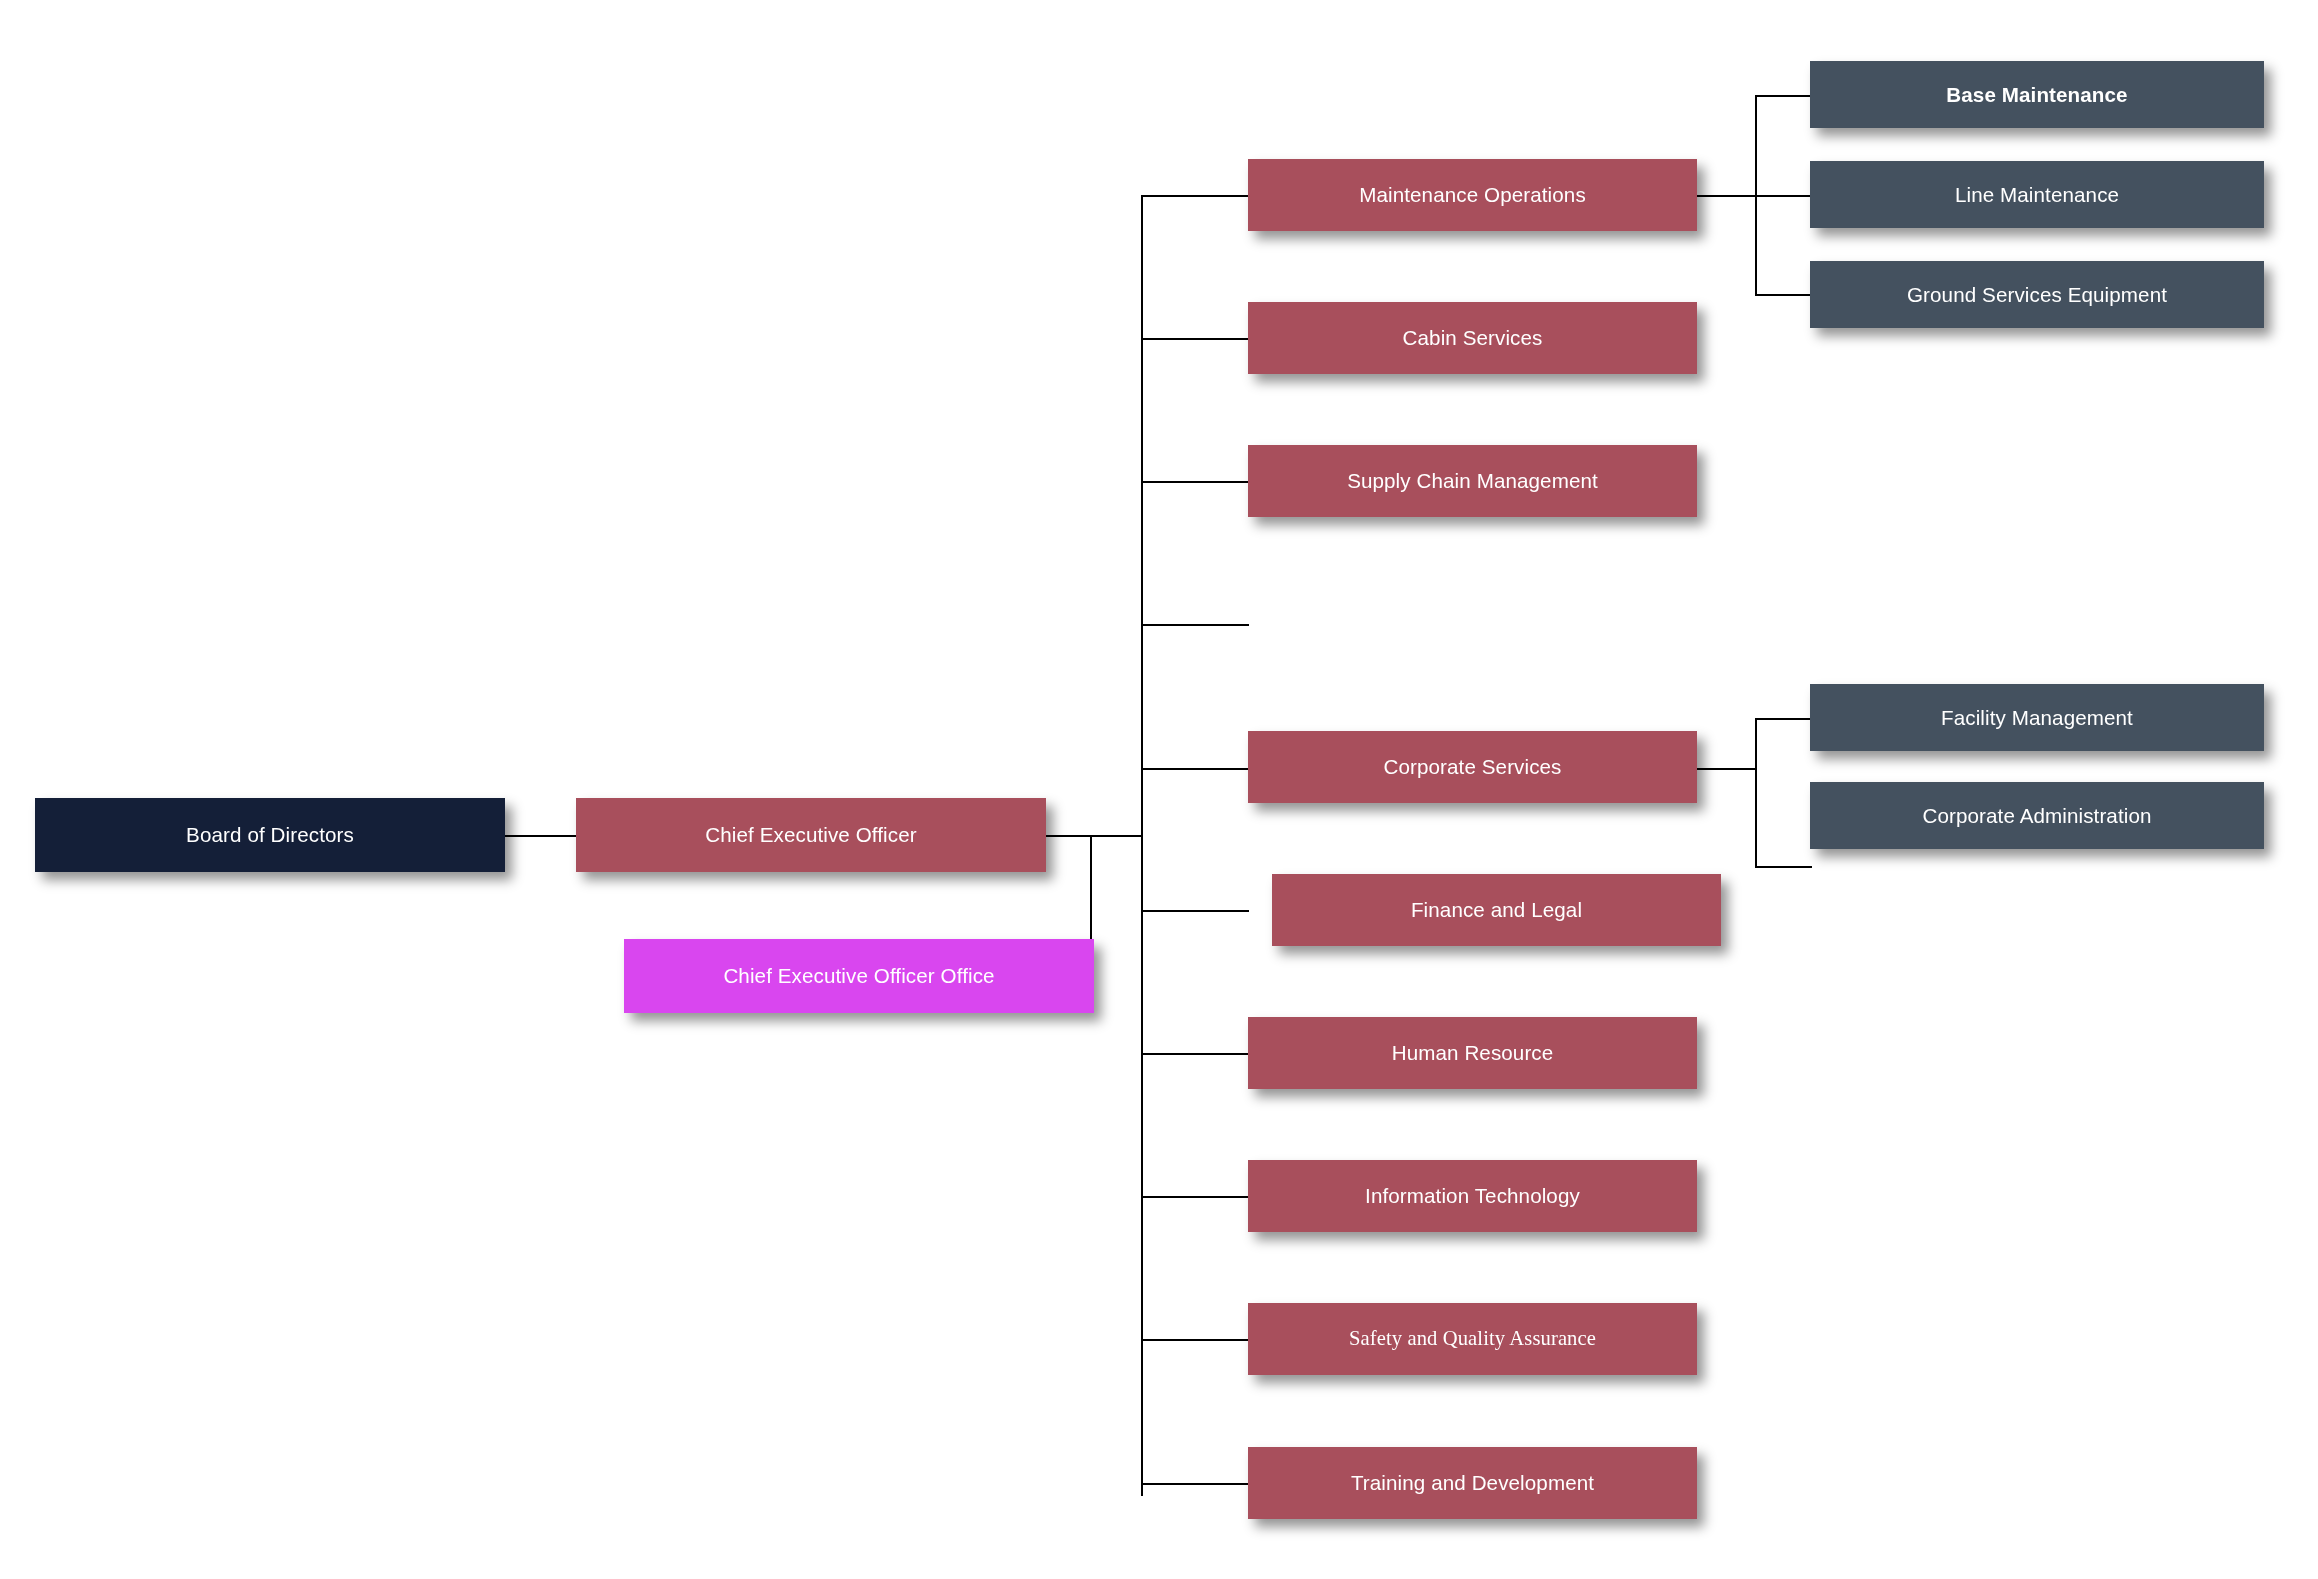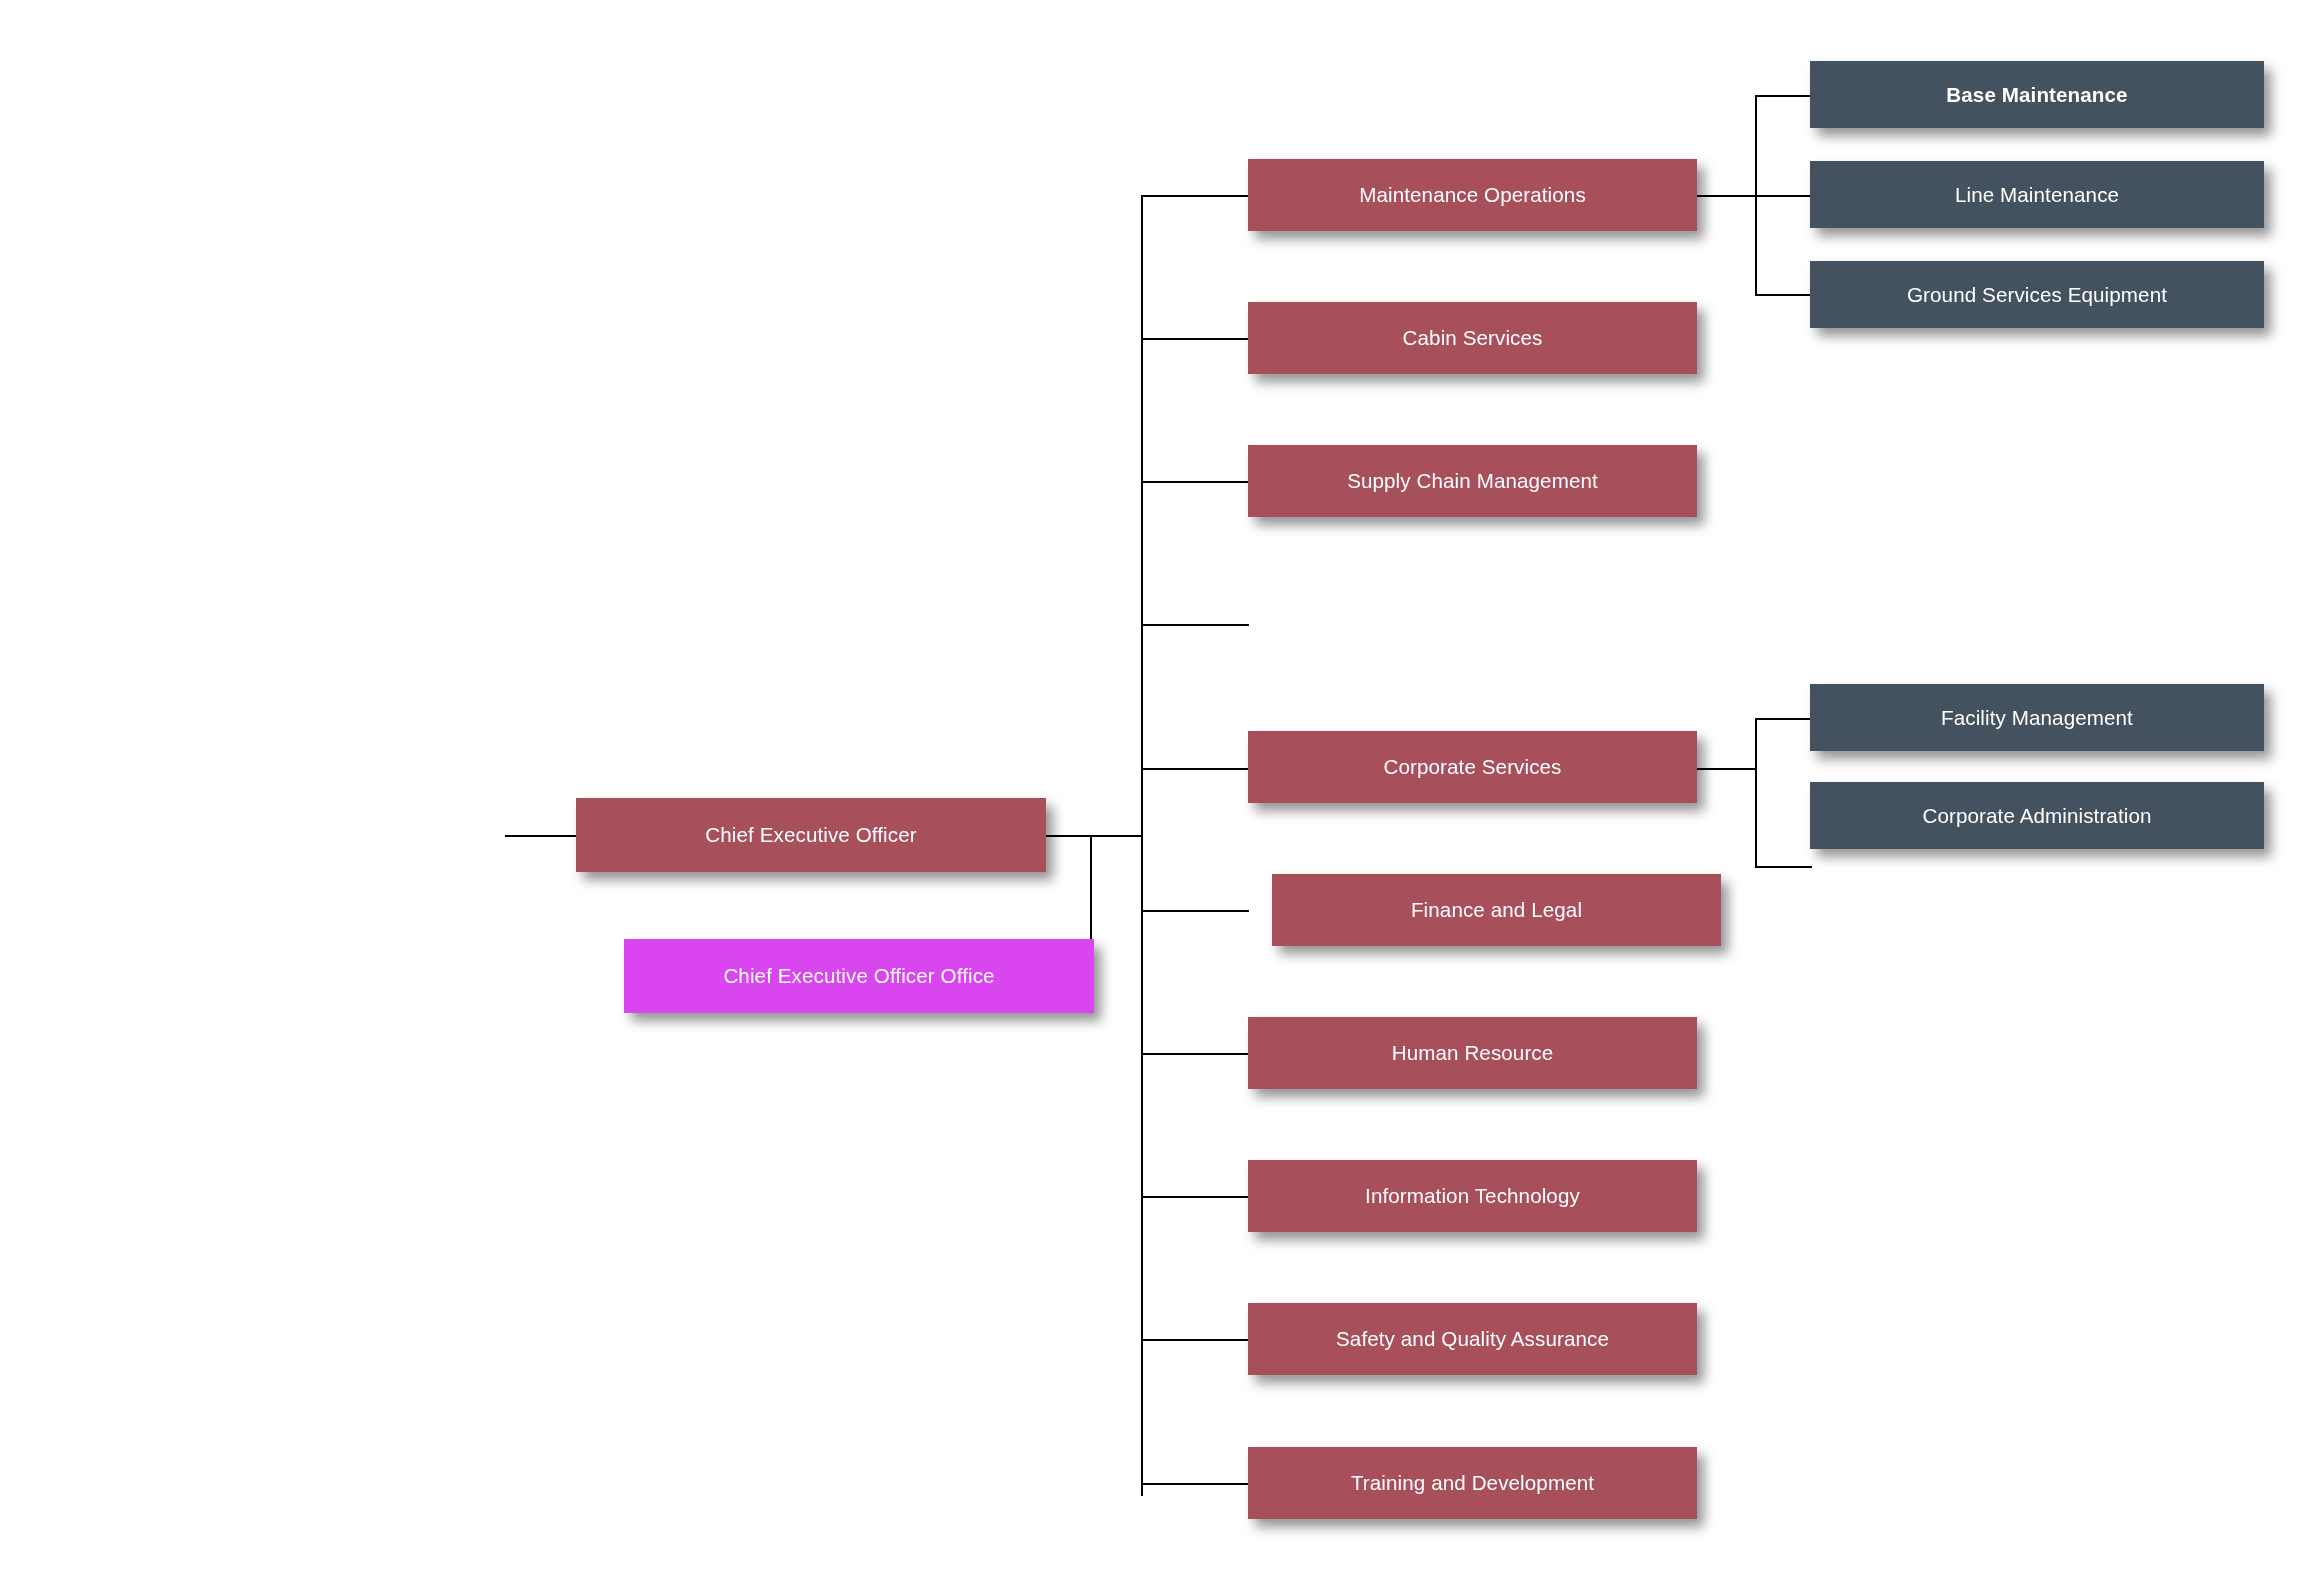--- a/index.html
+++ b/index.html
@@ -58,33 +58,34 @@
   <div class="ln ln-v" style="left:1755px;top:95px;height:201px;"></div>
   <div class="ln ln-h" style="left:1755px;top:95px;width:57px;"></div>
   <div class="ln ln-h" style="left:1755px;top:195px;width:57px;"></div>
   <div class="ln ln-h" style="left:1755px;top:294px;width:57px;"></div>
 
   <div class="ln ln-h" style="left:1697px;top:768px;width:60px;"></div>
   <div class="ln ln-v" style="left:1755px;top:718px;height:150px;"></div>
   <div class="ln ln-h" style="left:1755px;top:718px;width:57px;"></div>
   <div class="ln ln-h" style="left:1755px;top:866px;width:57px;"></div>
 
+  <div class="node n-board" style="left:35px;top:798px;width:470px;height:74px;">Board of Directors</div>
 
   <div class="node n-exec" style="left:576px;top:798px;width:470px;height:74px;">Chief Executive Officer</div>
 
   <div class="node n-office" style="left:576px;top:939px;width:470px;height:74px;">Chief Executive Officer Office</div>
 
   <div class="node n-exec" style="left:1248px;top:159px;width:449px;height:72px;">Maintenance Operations</div>
   <div class="node n-exec" style="left:1248px;top:302px;width:449px;height:72px;">Cabin Services</div>
   <div class="node n-exec" style="left:1248px;top:445px;width:449px;height:72px;">Supply Chain Management</div>
   <div class="node n-exec" style="left:1248px;top:731px;width:449px;height:72px;">Corporate Services</div>
   <div class="node n-exec" style="left:1248px;top:874px;width:449px;height:72px;margin-left:24px;">Finance and Legal</div>
   <div class="node n-exec" style="left:1248px;top:1017px;width:449px;height:72px;">Human Resource</div>
   <div class="node n-exec" style="left:1248px;top:1160px;width:449px;height:72px;">Information Technology</div>
-  <div class="node n-exec" style="left:1248px;top:1303px;width:449px;height:72px;">Safety and Quality Assurance</div>
+  <div class="node n-exec" style="left:1248px;top:1303px;width:449px;height:72px;font-family:Liberation Serif, serif;">Safety and Quality Assurance</div>
   <div class="node n-exec" style="left:1248px;top:1447px;width:449px;height:72px;">Training and Development</div>
 
   <div class="node n-sub" style="left:1810px;top:61px;width:454px;height:67px;font-weight:bold;">Base Maintenance</div>
   <div class="node n-sub" style="left:1810px;top:161px;width:454px;height:67px;">Line Maintenance</div>
   <div class="node n-sub" style="left:1810px;top:261px;width:454px;height:67px;">Ground Services Equipment</div>
 
   <div class="node n-sub" style="left:1810px;top:684px;width:454px;height:67px;">Facility Management</div>
   <div class="node n-sub" style="left:1810px;top:782px;width:454px;height:67px;">Corporate Administration</div>
 
 </div>

